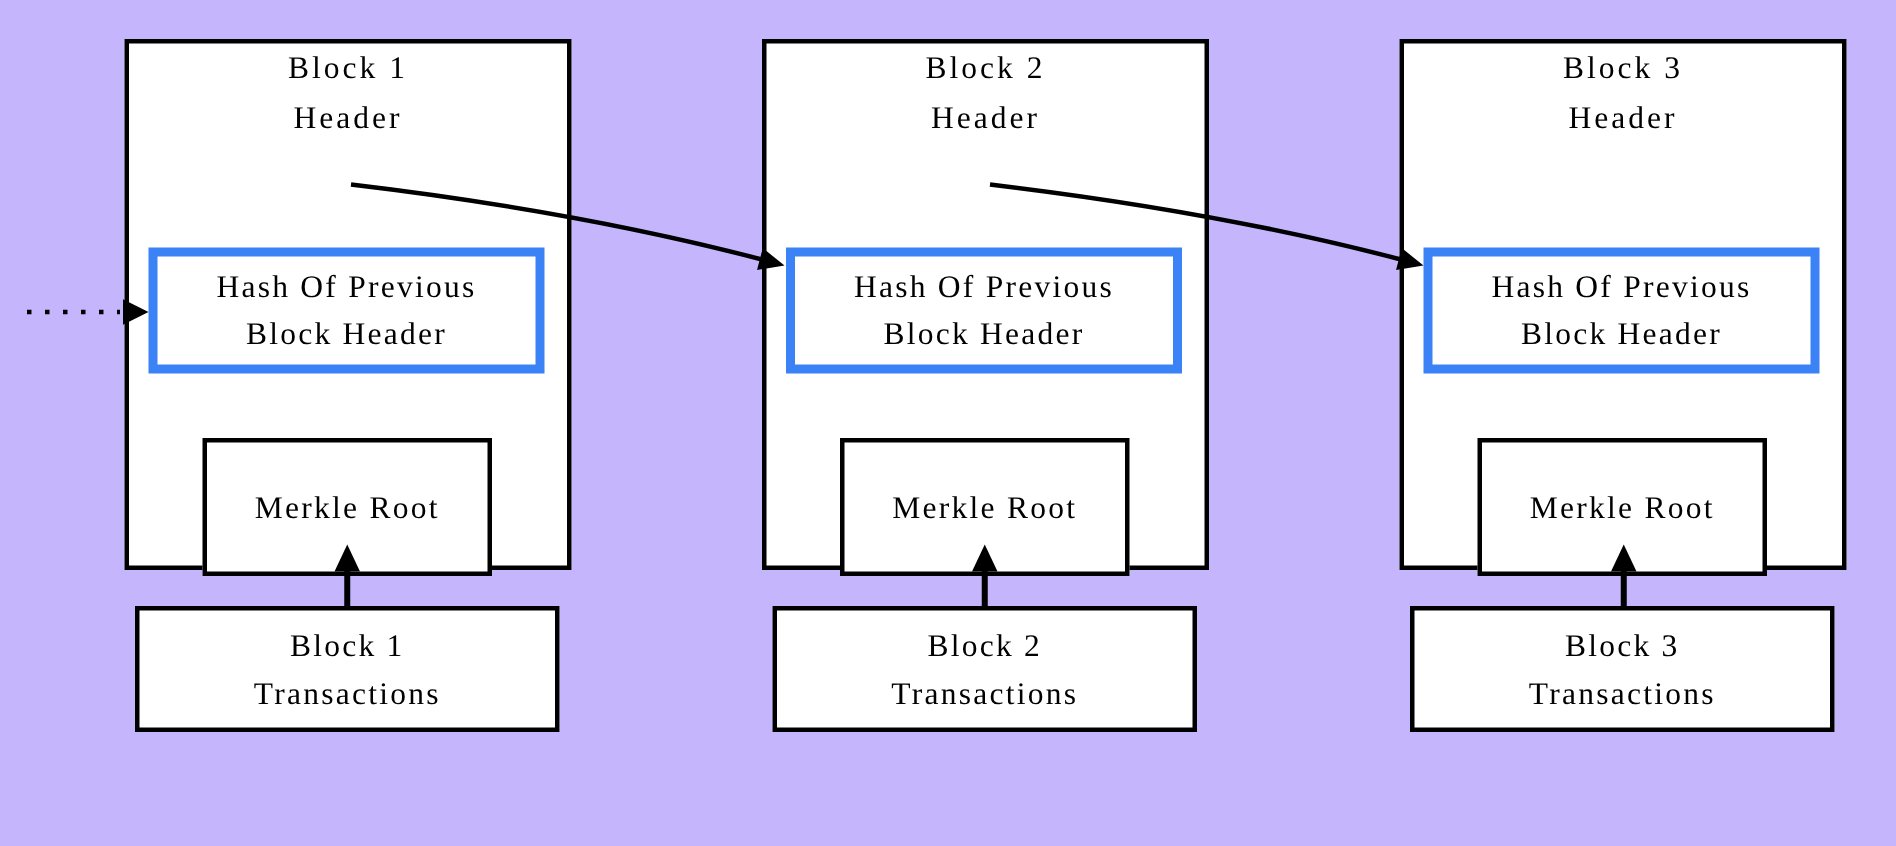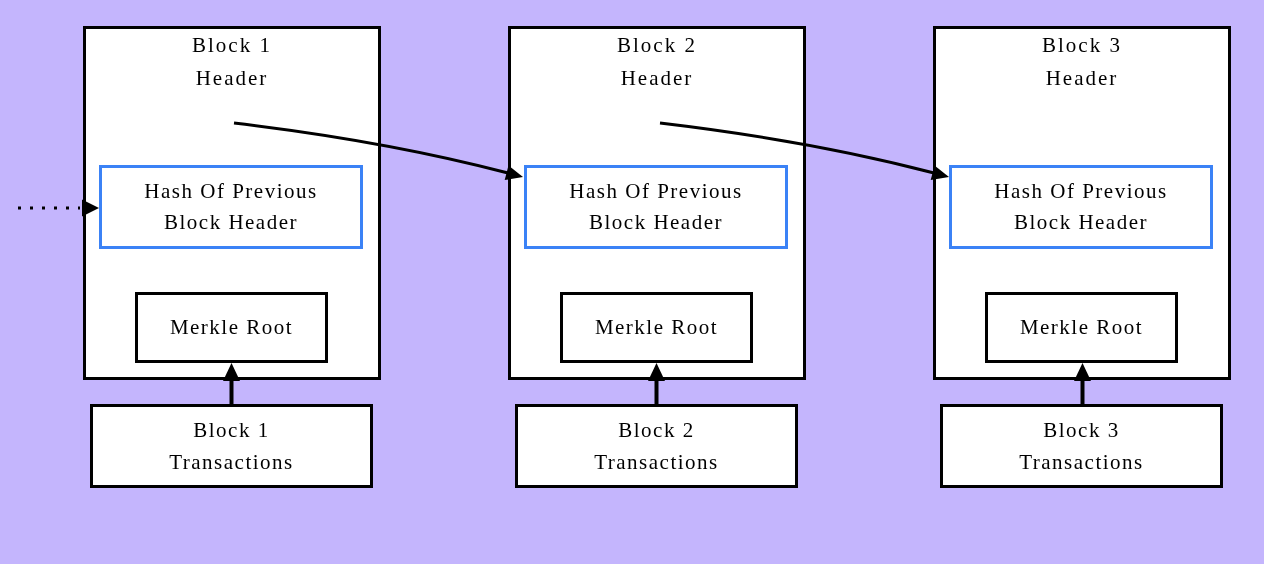--- a/index.html
+++ b/index.html
@@ -41,39 +41,39 @@
     letter-spacing: 2px;
     white-space: nowrap;
   }
 
   .hash-box {
     position: absolute;
     left: 13px;
     top: 136px;
     width: 264px;
     height: 84px;
-    border: 3px solid #3b82f6;
+    border: 6px solid #3b82f6;
     box-sizing: border-box;
     background: #ffffff;
     display: flex;
     flex-direction: column;
     justify-content: center;
     text-align: center;
     font-size: 21px;
     line-height: 31px;
     letter-spacing: 1.5px;
     white-space: nowrap;
   }
 
   .merkle-box {
     position: absolute;
     left: 49px;
     top: 263px;
     width: 193px;
-    height: 71px;
+    height: 92px;
     border: 3px solid #000000;
     box-sizing: border-box;
     background: #ffffff;
     display: flex;
     flex-direction: column;
     justify-content: center;
     text-align: center;
     font-size: 21px;
     letter-spacing: 1.5px;
     white-space: nowrap;

